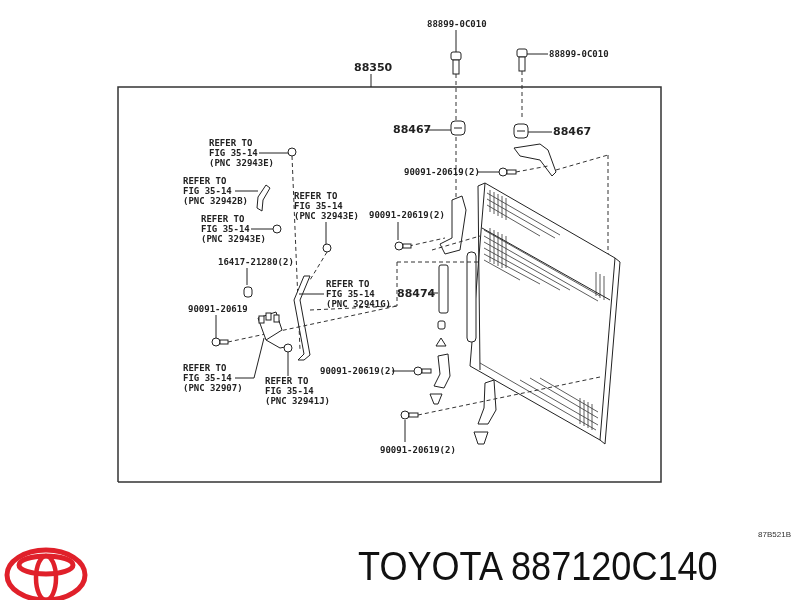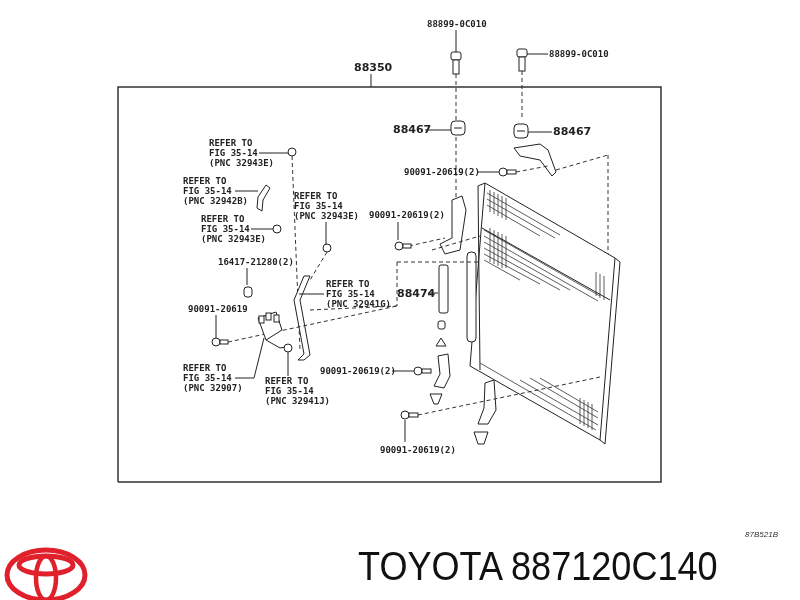--- a/index.html
+++ b/index.html
@@ -5,21 +5,21 @@
     html, body { margin: 0; padding: 0; background: #ffffff; }
     body { width: 800px; height: 600px; position: relative; overflow: hidden; font-family: "DejaVu Sans Mono", monospace; }
     #diagram { position: absolute; left: 0; top: 0; width: 800px; height: 600px; }
     .lbl { font-family: "DejaVu Sans Mono", "Liberation Mono", monospace; font-size: 9px; font-weight: bold; fill: #222; }
     .lbl-big { font-family: "DejaVu Sans", "Liberation Sans", sans-serif; font-size: 11px; font-weight: bold; fill: #222; }
     .line { stroke: #222; stroke-width: 1; fill: none; }
     .dash { stroke: #333; stroke-width: 1; stroke-dasharray: 4 3; fill: none; }
     .part { stroke: #222; stroke-width: 1; fill: #fff; }
     .fin { stroke: #333; stroke-width: 0.8; }
     .frame { stroke: #333; stroke-width: 1.5; fill: none; }
-    .code { position: absolute; right: 22px; top: 530px; font-family: "Liberation Sans", sans-serif; font-size: 8px; color: #333; font-style: italic; }
+    .code { position: absolute; right: 9px; top: 530px; font-family: "Liberation Sans", sans-serif; font-size: 8px; color: #333; }
     .title { position: absolute; left: 358px; top: 543px; font-family: "Liberation Sans", sans-serif; font-size: 41px; color: #111; letter-spacing: 0px; transform: scaleX(0.88); transform-origin: left top; white-space: nowrap; }
     .logo { position: absolute; left: 3px; top: 547px; width: 86px; height: 56px; }
   </style>
 </head>
 <body>
 
 <svg id="diagram" viewBox="0 0 800 600" xmlns="http://www.w3.org/2000/svg">
 
   <polyline class="frame" points="118,482 118,87 661,87 661,482 118,482"></polyline>
   <text class="lbl-big" x="354" y="71">88350</text>

